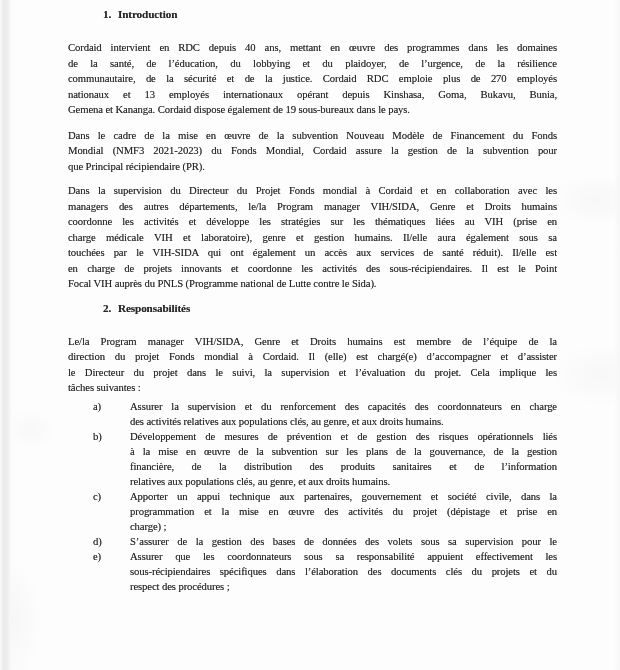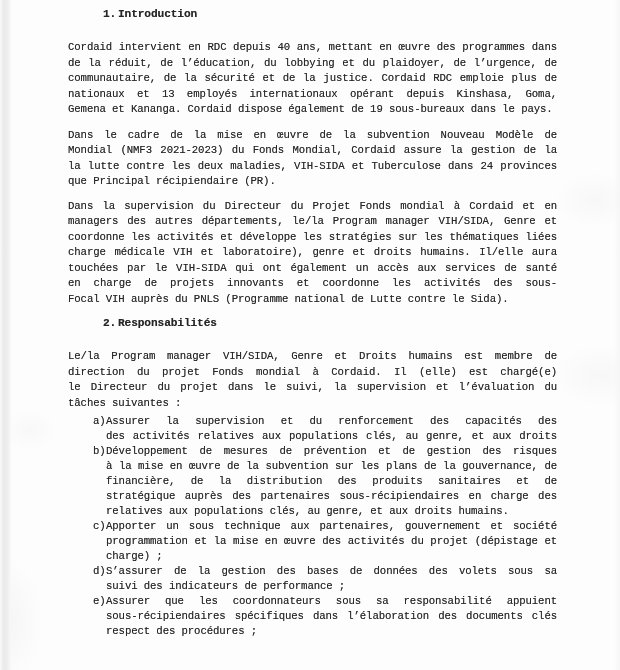--- a/index.html
+++ b/index.html
@@ -7,21 +7,21 @@
     padding: 0;
     width: 620px;
     height: 670px;
     overflow: hidden;
     background: #fdfdfd;
   }
   .scan {
     position: relative;
     width: 620px;
     height: 670px;
-    font-family: Liberation Mono, monospace;
+    font-family: Liberation Serif, serif;
     color: #272727;
     background:
       radial-gradient(60px 40px at 595px 200px, rgba(0,0,0,0.025), rgba(0,0,0,0) 70%),
       radial-gradient(70px 45px at 600px 375px, rgba(0,0,0,0.022), rgba(0,0,0,0) 70%),
       radial-gradient(50px 90px at 8px 620px, rgba(0,0,0,0.03), rgba(0,0,0,0) 70%),
       radial-gradient(40px 30px at 30px 430px, rgba(0,0,0,0.02), rgba(0,0,0,0) 70%),
       #fdfdfd;
   }
   .edge-left {
     position: absolute;
@@ -66,49 +66,48 @@
   .sec-2 { margin-bottom: 9px; }
   .sec-4 { margin-top: 10px; }
   .sec-5 { margin-bottom: 3px; }
   .list { margin: 0; }
   .li { display: flex; }
   .li .marker {
     flex: 0 0 13px;
     margin-left: 25px;
     line-height: 15px;
   }
-  .li-lines { flex: 1 1 auto; min-width: 0; }
+  .li-lines { flex: 1 1 auto; min-width: 0; margin-left: 24px; }
   .li .line { line-height: 15px; height: 15px; }
 </style>
 </head>
 <body>
 
 <div class="scan">
   <div class="edge-left"></div>
   <div class="edge-right"></div>
   <div class="page" id="doc-root">
       <div class="heading sec-0"><span class="hnum">1.</span><span>Introduction</span></div>
       <div class="para sec-1">
         <div class="line">Cordaid intervient en RDC depuis 40 ans, mettant en œuvre des programmes dans les domaines</div>
-        <div class="line">de la réduit, de l’éducation, du lobbying et du plaidoyer, de l’urgence, de la résilience</div>
+        <div class="line">de la santé, de l’éducation, du lobbying et du plaidoyer, de l’urgence, de la résilience</div>
         <div class="line">communautaire, de la sécurité et de la justice. Cordaid RDC emploie plus de 270 employés</div>
         <div class="line">nationaux et 13 employés internationaux opérant depuis Kinshasa, Goma, Bukavu, Bunia,</div>
         <div class="line last">Gemena et Kananga. Cordaid dispose également de 19 sous-bureaux dans le pays.</div>
       </div>
       <div class="para sec-2">
         <div class="line">Dans le cadre de la mise en œuvre de la subvention Nouveau Modèle de Financement du Fonds</div>
         <div class="line">Mondial (NMF3 2021-2023) du Fonds Mondial, Cordaid assure la gestion de la subvention pour</div>
-        <div class="line">la lutte contre les deux maladies, VIH-SIDA et Tuberculose dans 24 provinces de la RDC, en tant</div>
         <div class="line last">que Principal récipiendaire (PR).</div>
       </div>
       <div class="para sec-3">
         <div class="line">Dans la supervision du Directeur du Projet Fonds mondial à Cordaid et en collaboration avec les</div>
         <div class="line">managers des autres départements, le/la Program manager VIH/SIDA, Genre et Droits humains</div>
         <div class="line">coordonne les activités et développe les stratégies sur les thématiques liées au VIH (prise en</div>
-        <div class="line">charge médicale VIH et laboratoire), genre et droits humains. Il/elle aura également sous sa</div>
+        <div class="line">charge médicale VIH et laboratoire), genre et gestion humains. Il/elle aura également sous sa</div>
         <div class="line">touchées par le VIH-SIDA qui ont également un accès aux services de santé réduit). Il/elle est</div>
         <div class="line">en charge de projets innovants et coordonne les activités des sous-récipiendaires. Il est le Point</div>
         <div class="line last">Focal VIH auprès du PNLS (Programme national de Lutte contre le Sida).</div>
       </div>
       <div class="heading sec-4"><span class="hnum">2.</span><span>Responsabilités</span></div>
       <div class="para sec-5">
         <div class="line">Le/la Program manager VIH/SIDA, Genre et Droits humains est membre de l’équipe de la</div>
         <div class="line">direction du projet Fonds mondial à Cordaid. Il (elle) est chargé(e) d’accompagner et d’assister</div>
         <div class="line">le Directeur du projet dans le suivi, la supervision et l’évaluation du projet. Cela implique les</div>
         <div class="line last">tâches suivantes :</div>
@@ -120,37 +119,35 @@
             <div class="line">Assurer la supervision et du renforcement des capacités des coordonnateurs en charge</div>
             <div class="line last">des activités relatives aux populations clés, au genre, et aux droits humains.</div>
           </div>
         </div>
         <div class="li">
           <span class="marker">b)</span>
           <div class="li-lines">
             <div class="line">Développement de mesures de prévention et de gestion des risques opérationnels liés</div>
             <div class="line">à la mise en œuvre de la subvention sur les plans de la gouvernance, de la gestion</div>
             <div class="line">financière, de la distribution des produits sanitaires et de l’information</div>
-            <div class="line">stratégique auprès des partenaires sous-récipiendaires en charge des activités</div>
             <div class="line last">relatives aux populations clés, au genre, et aux droits humains.</div>
           </div>
         </div>
         <div class="li">
           <span class="marker">c)</span>
           <div class="li-lines">
-            <div class="line">Apporter un sous technique aux partenaires, gouvernement et société civile, dans la</div>
+            <div class="line">Apporter un appui technique aux partenaires, gouvernement et société civile, dans la</div>
             <div class="line">programmation et la mise en œuvre des activités du projet (dépistage et prise en</div>
             <div class="line last">charge) ;</div>
           </div>
         </div>
         <div class="li">
           <span class="marker">d)</span>
           <div class="li-lines">
             <div class="line">S’assurer de la gestion des bases de données des volets sous sa supervision pour le</div>
-            <div class="line last">suivi des indicateurs de performance ;</div>
           </div>
         </div>
         <div class="li">
           <span class="marker">e)</span>
           <div class="li-lines">
             <div class="line">Assurer que les coordonnateurs sous sa responsabilité appuient effectivement les</div>
             <div class="line">sous-récipiendaires spécifiques dans l’élaboration des documents clés du projets et du</div>
             <div class="line last">respect des procédures ;</div>
           </div>
         </div>

